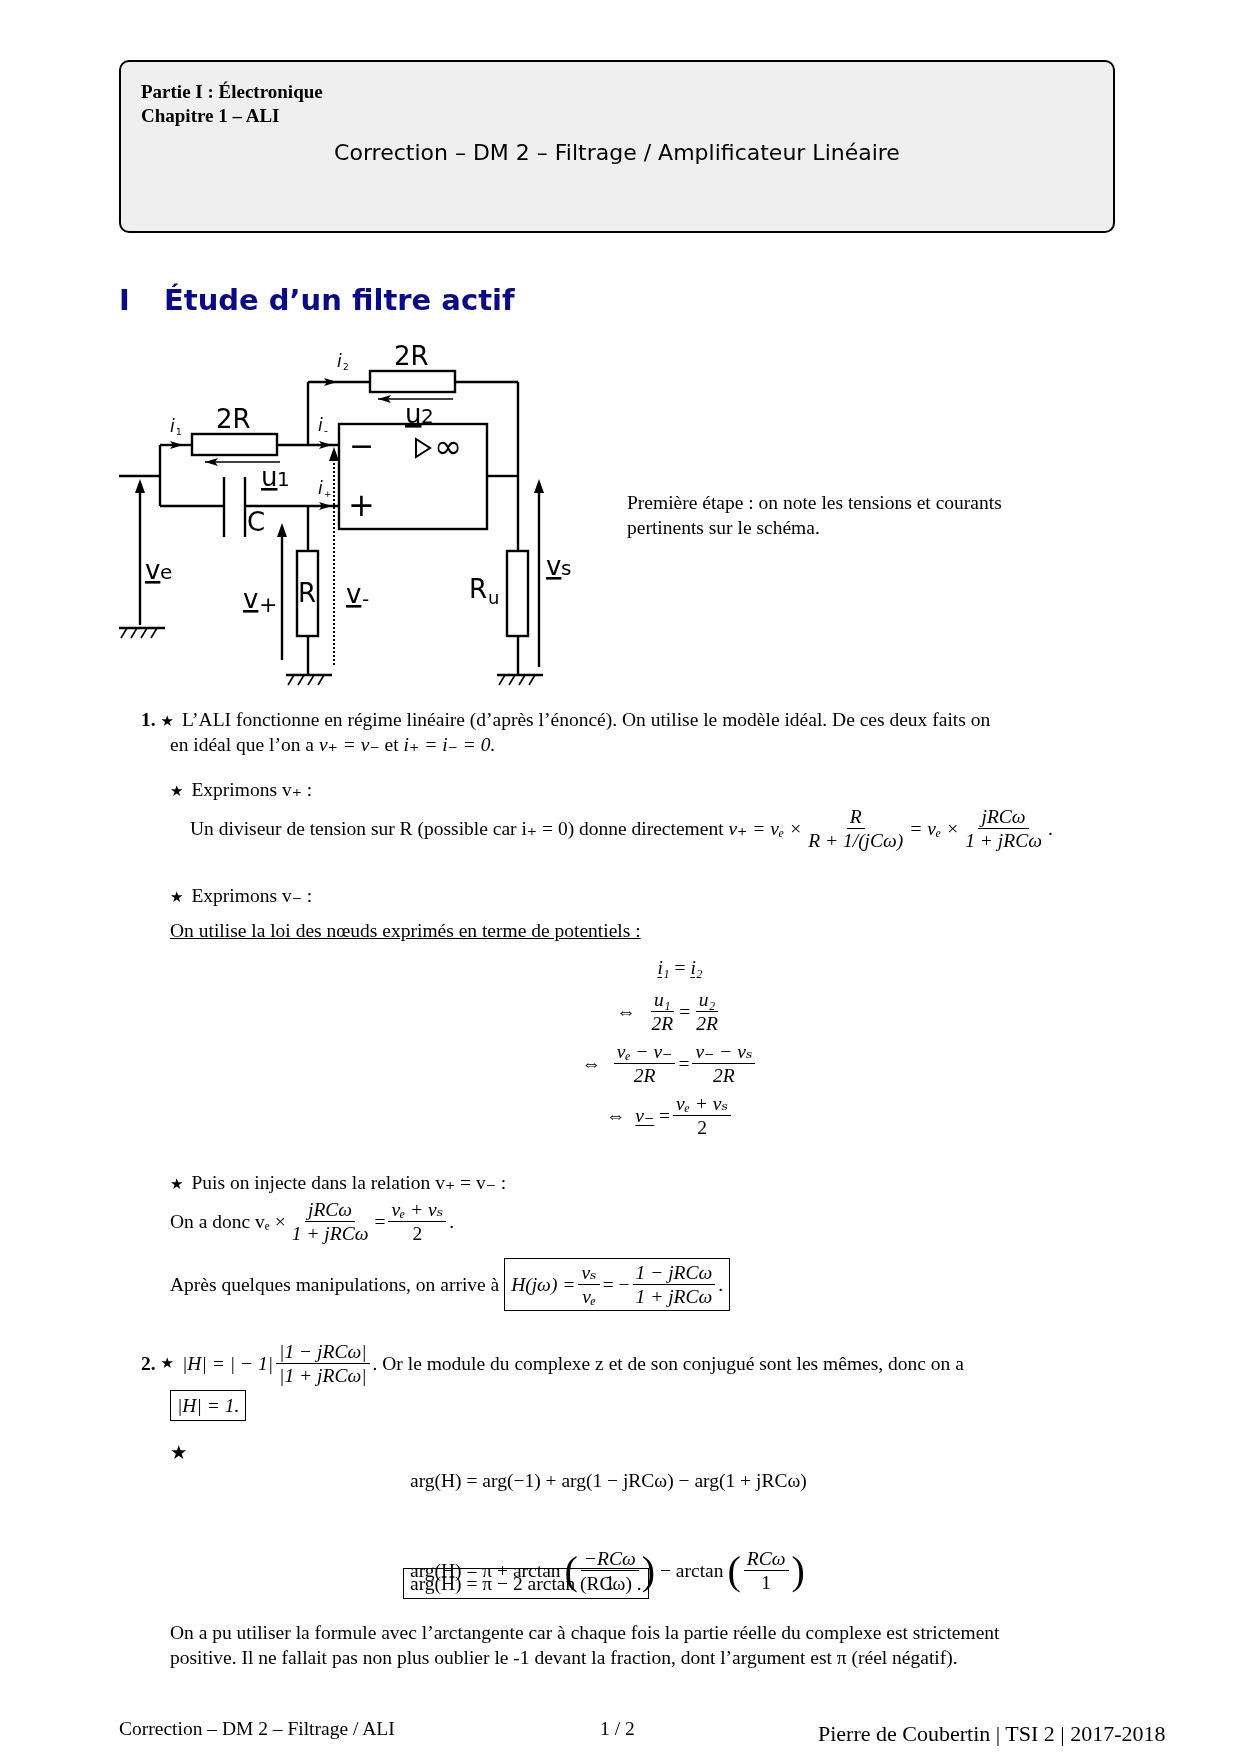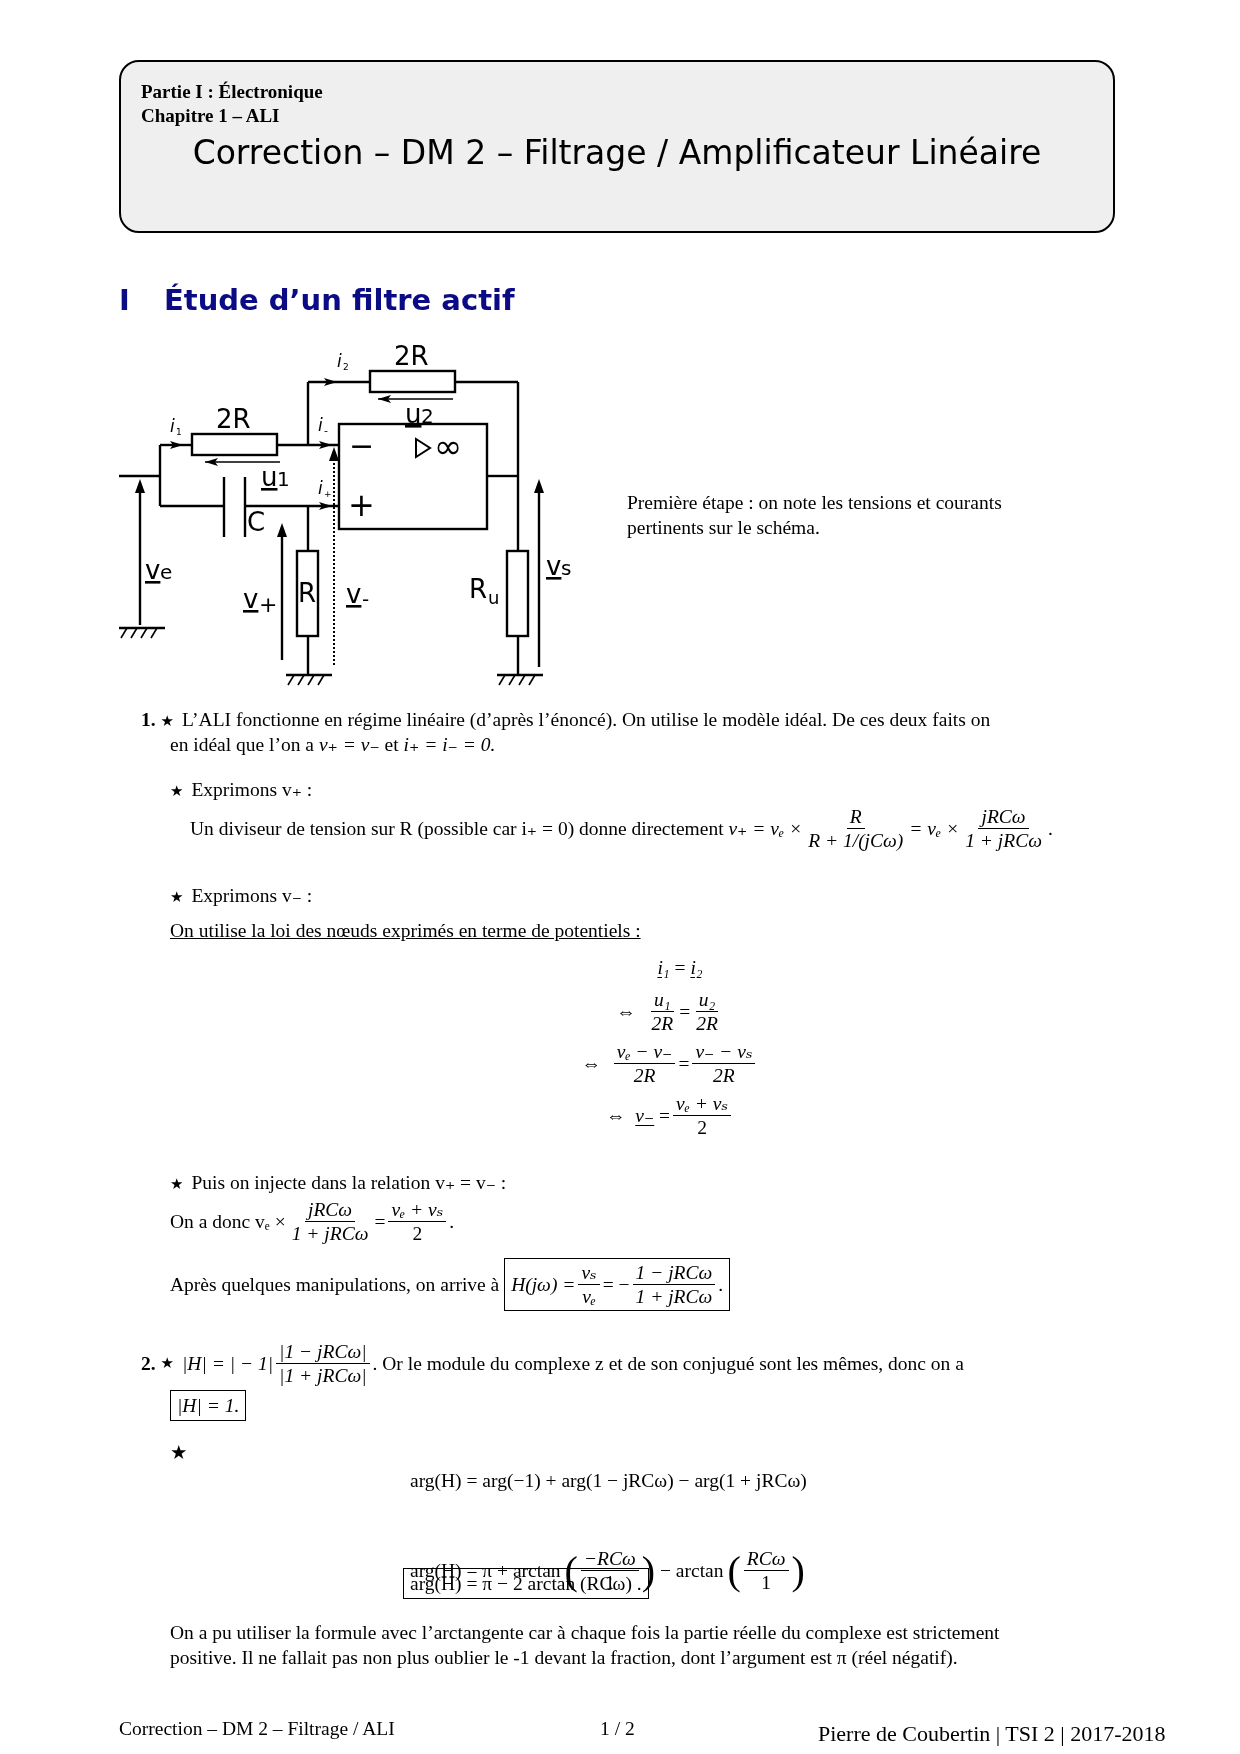--- a/index.html
+++ b/index.html
@@ -1,22 +1,22 @@
 <!DOCTYPE html>
 <html><head>
 <meta charset="utf-8">
 <style>
   html, body { margin:0; padding:0; background:#ffffff; }
   body { width:1240px; height:1754px; position:relative; overflow:hidden;
          font-family:"Liberation Serif","DejaVu Serif",serif; color:#000; }
   .abs { position:absolute; }
   .header-box { left:119px; top:60px; width:996px; height:173px; background:#efefef;
-                border:2px solid #000; border-radius:20px; box-sizing:border-box; }
+                border:2px solid #000; border-radius:10px; box-sizing:border-box; }
   .hdr-small { font-weight:bold; font-size:19px; line-height:24px; left:20px; }
-  .hdr-title { font-family:"DejaVu Sans","Liberation Sans",sans-serif; font-size:33px;
+  .hdr-title { font-family:"DejaVu Sans","Liberation Sans",sans-serif; font-size:22px;
                text-align:center; width:100%; left:0; line-height:46px; }
   .section { font-family:"DejaVu Sans","Liberation Sans",sans-serif; font-weight:bold;
              color:#0b0b86; font-size:29px; }
   .txt { font-size:19.5px; line-height:25px; }
   .u { text-decoration:underline; text-underline-offset:3px; }
   .m { font-style:italic; }
   .frac { display:inline-flex; flex-direction:column; align-items:center; vertical-align:middle; margin:0 3px; }
   .frac > span { display:block; padding:0 3px; line-height:23px; }
   .frac > span.num { border-bottom:1.3px solid #000; }
   .boxed { border:1.3px solid #000; padding:2px 6px; display:inline-block; }

